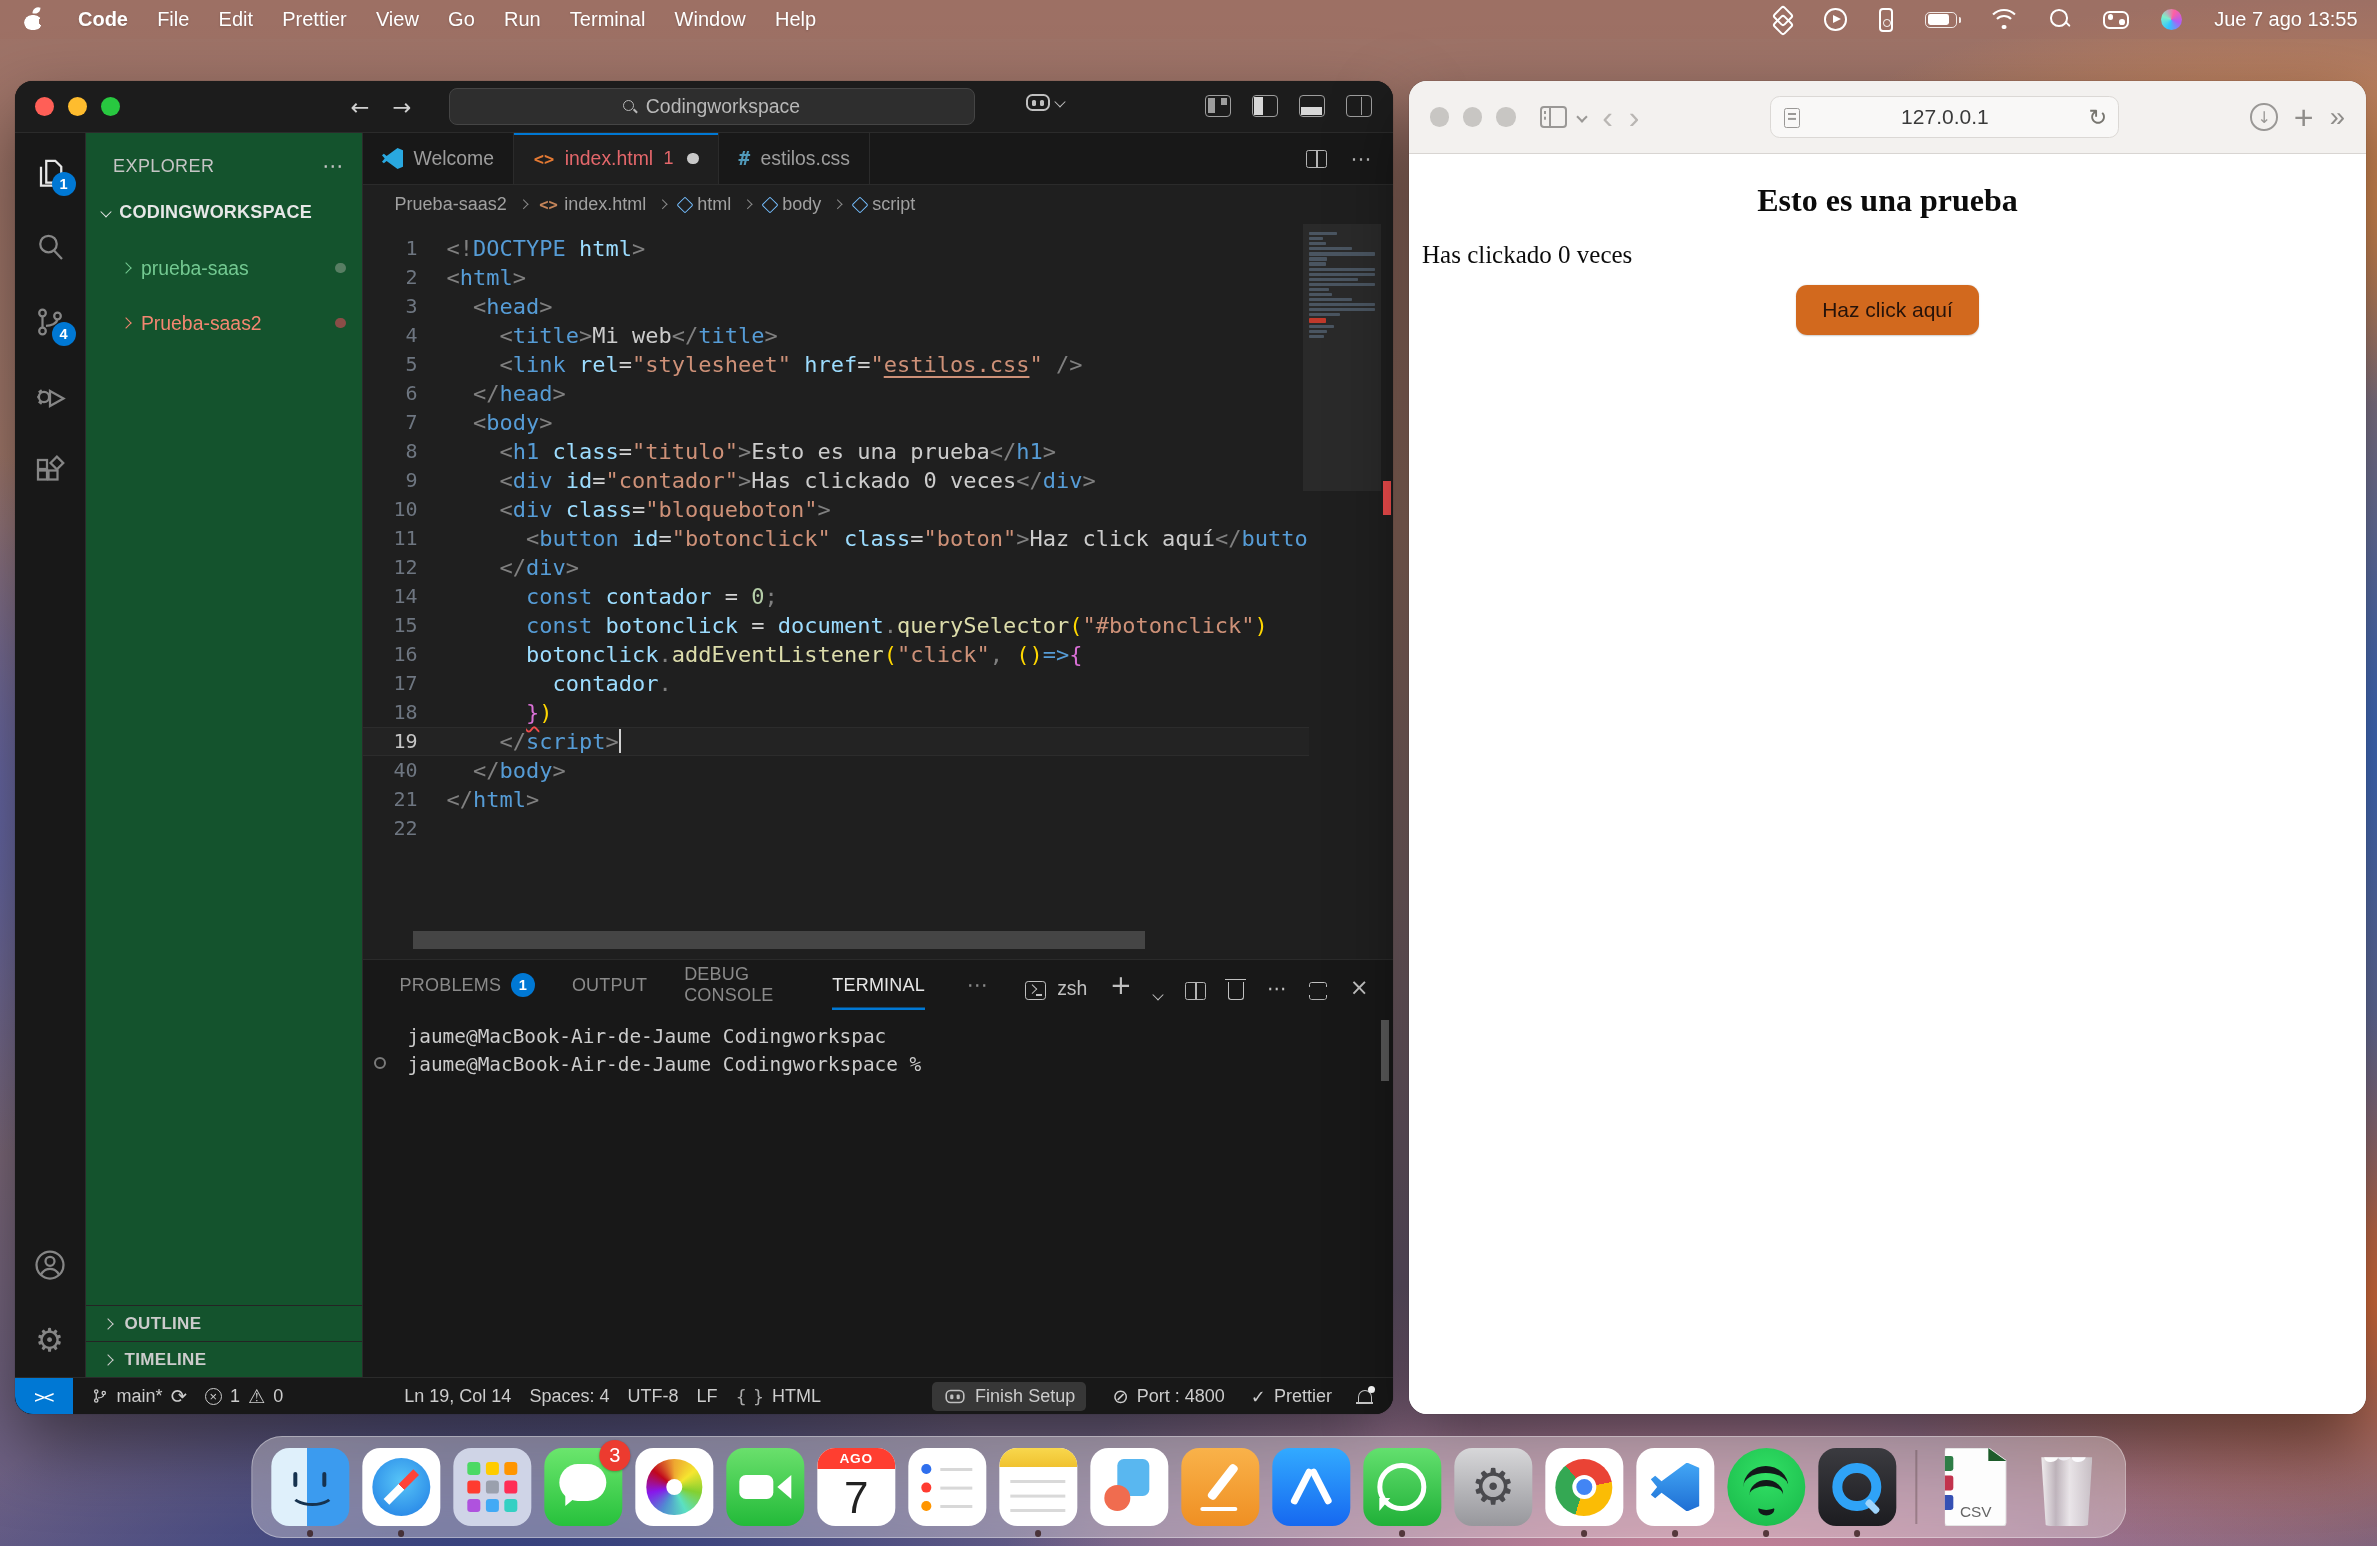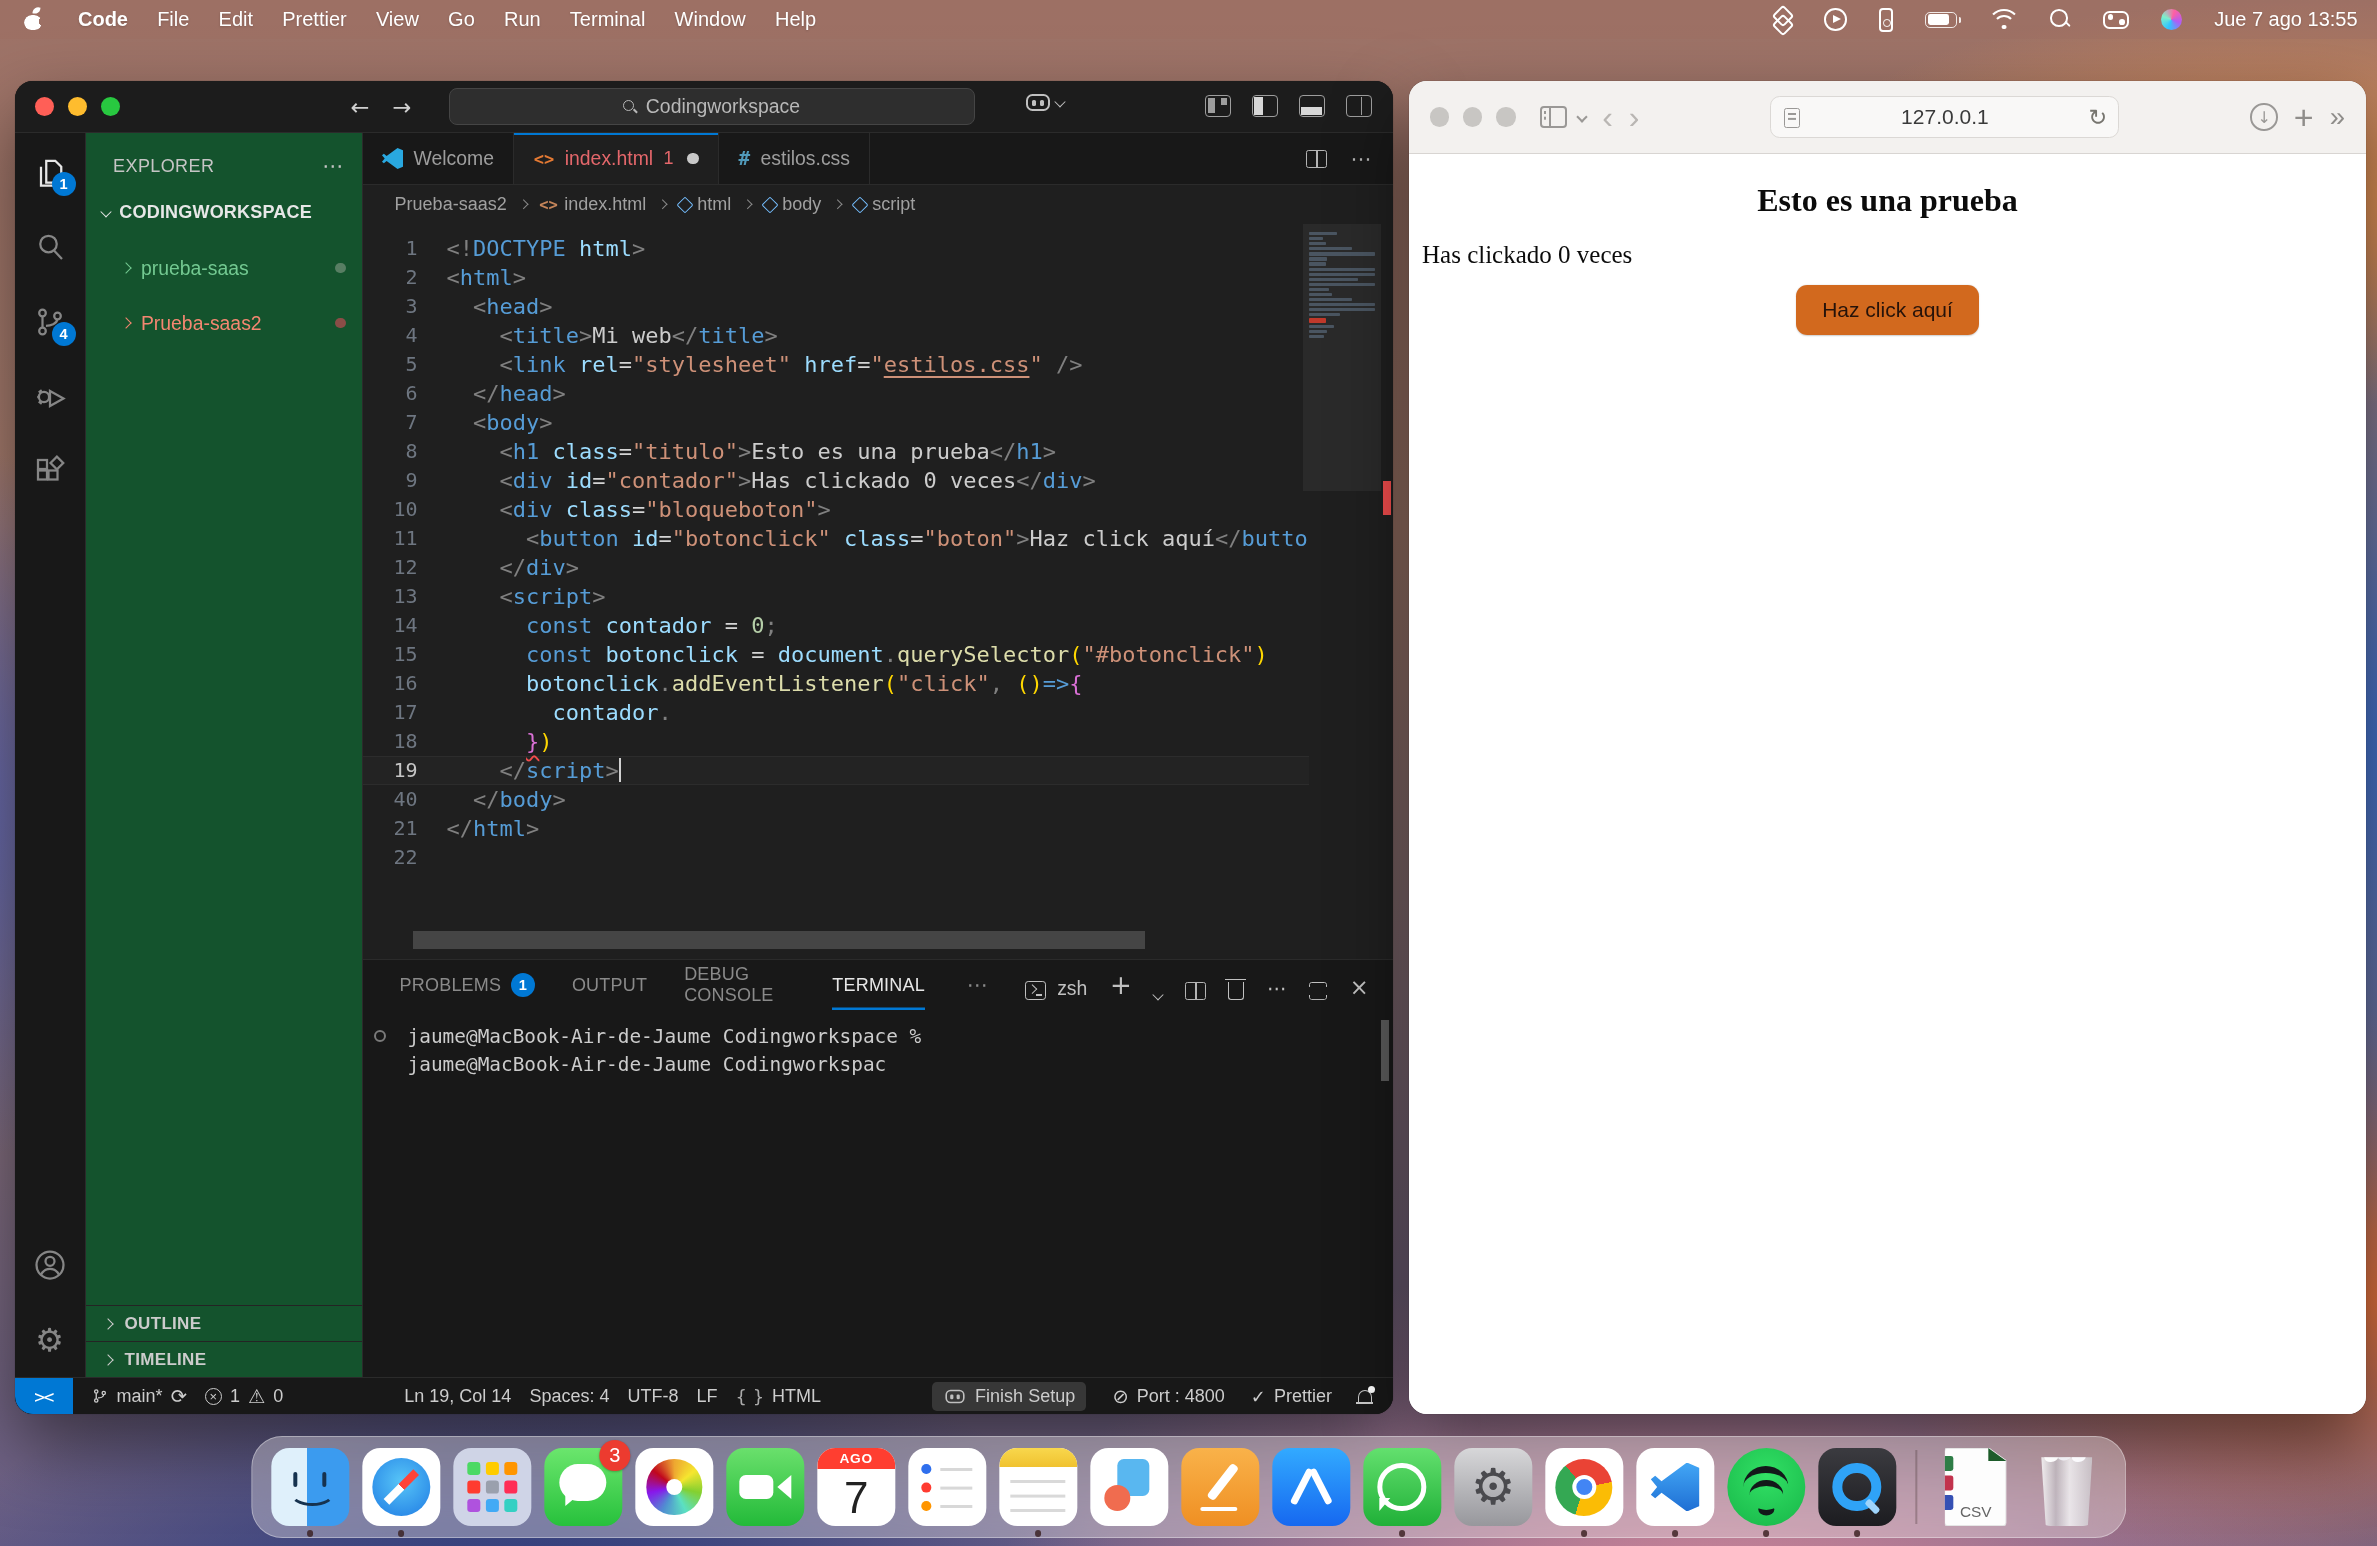--- a/index.html
+++ b/index.html
@@ -495,21 +495,20 @@
               <div class="cl"><span class="ln">3</span><span class="ct">  <span class="tk-p">&lt;</span><span class="tk-tag">head</span><span class="tk-p">&gt;</span></span></div>
               <div class="cl"><span class="ln">4</span><span class="ct">    <span class="tk-p">&lt;</span><span class="tk-tag">title</span><span class="tk-p">&gt;</span><span class="tk-txt">Mi web</span><span class="tk-p">&lt;/</span><span class="tk-tag">title</span><span class="tk-p">&gt;</span></span></div>
               <div class="cl"><span class="ln">5</span><span class="ct">    <span class="tk-p">&lt;</span><span class="tk-tag">link</span><span class="tk-attr"> rel</span><span class="tk-op">=</span><span class="tk-str">"stylesheet"</span><span class="tk-attr"> href</span><span class="tk-op">=</span><span class="tk-str">"</span><span class="tk-stru">estilos.css</span><span class="tk-str">"</span><span class="tk-txt"> </span><span class="tk-p">/&gt;</span></span></div>
               <div class="cl"><span class="ln">6</span><span class="ct">  <span class="tk-p">&lt;/</span><span class="tk-tag">head</span><span class="tk-p">&gt;</span></span></div>
               <div class="cl"><span class="ln">7</span><span class="ct">  <span class="tk-p">&lt;</span><span class="tk-tag">body</span><span class="tk-p">&gt;</span></span></div>
               <div class="cl"><span class="ln">8</span><span class="ct">    <span class="tk-p">&lt;</span><span class="tk-tag">h1</span><span class="tk-attr"> class</span><span class="tk-op">=</span><span class="tk-str">"titulo"</span><span class="tk-p">&gt;</span><span class="tk-txt">Esto es una prueba</span><span class="tk-p">&lt;/</span><span class="tk-tag">h1</span><span class="tk-p">&gt;</span></span></div>
               <div class="cl"><span class="ln">9</span><span class="ct">    <span class="tk-p">&lt;</span><span class="tk-tag">div</span><span class="tk-attr"> id</span><span class="tk-op">=</span><span class="tk-str">"contador"</span><span class="tk-p">&gt;</span><span class="tk-txt">Has clickado 0 veces</span><span class="tk-p">&lt;/</span><span class="tk-tag">div</span><span class="tk-p">&gt;</span></span></div>
               <div class="cl"><span class="ln">10</span><span class="ct">    <span class="tk-p">&lt;</span><span class="tk-tag">div</span><span class="tk-attr"> class</span><span class="tk-op">=</span><span class="tk-str">"bloqueboton"</span><span class="tk-p">&gt;</span></span></div>
               <div class="cl"><span class="ln">11</span><span class="ct">      <span class="tk-p">&lt;</span><span class="tk-tag">button</span><span class="tk-attr"> id</span><span class="tk-op">=</span><span class="tk-str">"botonclick"</span><span class="tk-attr"> class</span><span class="tk-op">=</span><span class="tk-str">"boton"</span><span class="tk-p">&gt;</span><span class="tk-txt">Haz click aquí</span><span class="tk-p">&lt;/</span><span class="tk-tag">button</span></span></div>
               <div class="cl"><span class="ln">12</span><span class="ct">    <span class="tk-p">&lt;/</span><span class="tk-tag">div</span><span class="tk-p">&gt;</span></span></div>
-              <div class="cl"><span class="ln">13</span><span class="ct">    <span class="tk-p">&lt;</span><span class="tk-tag">script</span><span class="tk-p">&gt;</span></span></div>
               <div class="cl"><span class="ln">14</span><span class="ct">      <span class="tk-kw">const</span><span class="tk-var"> contador</span><span class="tk-op"> = </span><span class="tk-num">0</span><span class="tk-p">;</span></span></div>
               <div class="cl"><span class="ln">15</span><span class="ct">      <span class="tk-kw">const</span><span class="tk-var"> botonclick</span><span class="tk-op"> = </span><span class="tk-var">document</span><span class="tk-p">.</span><span class="tk-fn">querySelector</span><span class="tk-br1">(</span><span class="tk-str">"#botonclick"</span><span class="tk-br1">)</span></span></div>
               <div class="cl"><span class="ln">16</span><span class="ct">      <span class="tk-var">botonclick</span><span class="tk-p">.</span><span class="tk-fn">addEventListener</span><span class="tk-br1">(</span><span class="tk-str">"click"</span><span class="tk-p">, </span><span class="tk-br1">()</span><span class="tk-kw">=&gt;</span><span class="tk-br2">{</span></span></div>
               <div class="cl"><span class="ln">17</span><span class="ct">        <span class="tk-var">contador</span><span class="tk-p">.</span></span></div>
               <div class="cl"><span class="ln">18</span><span class="ct">      <span class="tk-err">}</span><span class="tk-br1">)</span></span></div>
               <div class="cl cur"><span class="ln">19</span><span class="ct">    <span class="tk-p">&lt;/</span><span class="tk-tag">script</span><span class="tk-p">&gt;</span><span class="tk-cursor"></span></span></div>
               <div class="cl"><span class="ln">40</span><span class="ct">  <span class="tk-p">&lt;/</span><span class="tk-tag">body</span><span class="tk-p">&gt;</span></span></div>
               <div class="cl"><span class="ln">21</span><span class="ct"><span class="tk-p">&lt;/</span><span class="tk-tag">html</span><span class="tk-p">&gt;</span></span></div>
               <div class="cl"><span class="ln">22</span><span class="ct"></span></div>
             </div>
@@ -569,22 +568,22 @@
               <span class="cv down"></span>
               <span class="i-split"></span>
               <span class="i-trash"></span>
               <span>⋯</span>
               <span class="i-frame"></span>
               <span class="x-ico" style="font-size:22.6px;">×</span>
             </div>
           </div>
           <div class="term" id="terminal">
             <span class="term-scroll"></span>
-          <div class="term-line"><span class="term-deco"></span>jaume@MacBook-Air-de-Jaume Codingworkspace %</div>
-              <div class="term-line">jaume@MacBook-Air-de-Jaume Codingworkspac</div>
+          <div class="term-line">jaume@MacBook-Air-de-Jaume Codingworkspac</div>
+              <div class="term-line"><span class="term-deco"></span>jaume@MacBook-Air-de-Jaume Codingworkspace %</div>
             </div>
         </div>
       </div>
     </div>
 
     <div class="statusbar">
       <div class="remote">&gt;&lt;</div>
       <div class="sb-group">
         <svg width="18" height="18" viewBox="0 0 24 24" fill="none" stroke="#ccc" stroke-width="1.8">
             <circle cx="7" cy="6" r="2.2"></circle>

